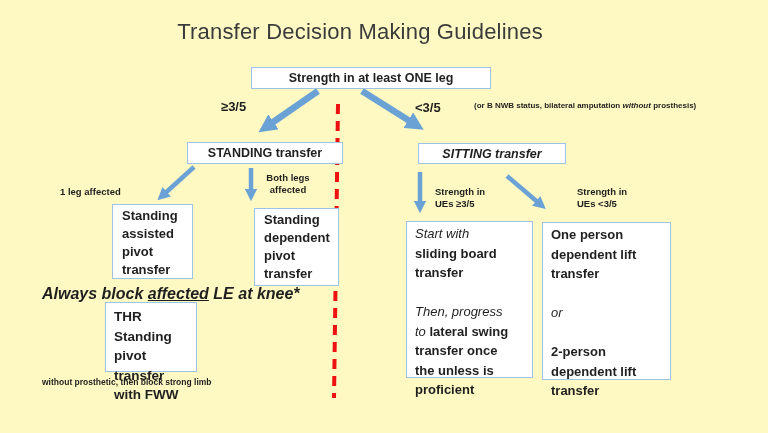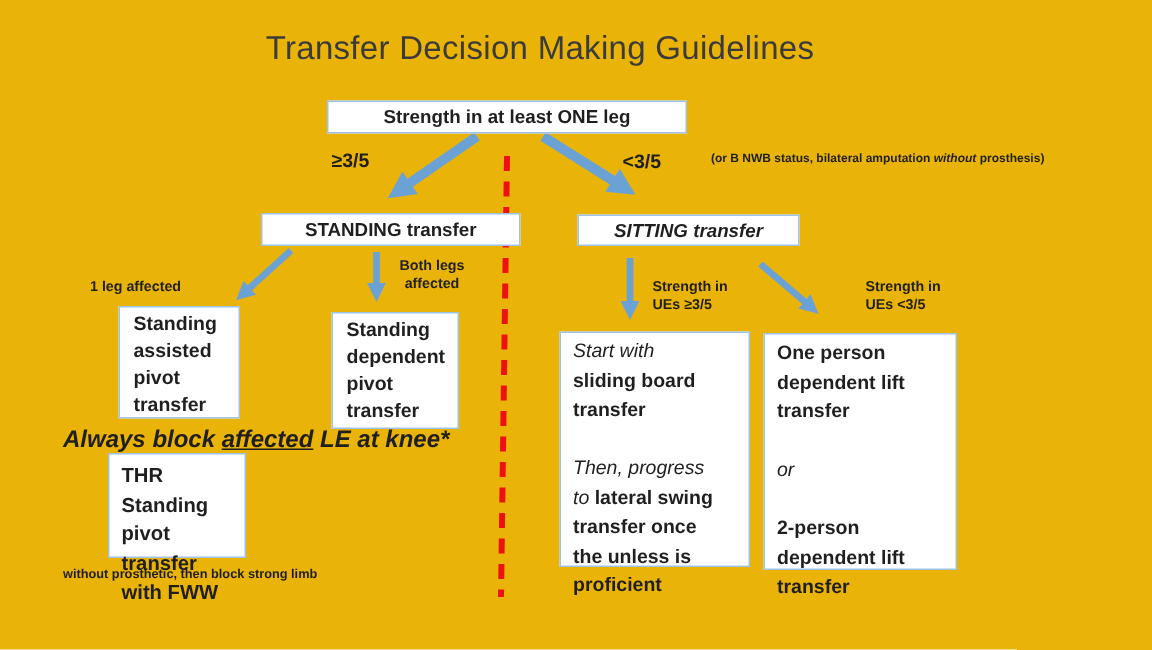--- a/index.html
+++ b/index.html
@@ -1,27 +1,27 @@
 <!DOCTYPE html>
 <html><head>
 <meta charset="utf-8">
 <style>
   html,body { margin:0; padding:0; background:#ffffff; }
   .canvas {
-    position:relative; width:768px; height:433px; background:#eab308;
+    position:relative; width:768px; height:433px; background:#fef9c3;
     font-family:"Liberation Sans", sans-serif; color:#1f1f1f; overflow:hidden;
   }
   .abs { position:absolute; }
   .title {
     left:0; top:19px; width:720px; text-align:center;
     font-size:22px; color:#3b3b3b; letter-spacing:0.2px;
   }
   .node {
     border:1.6px solid #9dc3e6; background:#fff; color:#1f1f1f;
-    font-weight:bold; box-sizing:border-box;
+    font-weight:bold; box-sizing:border-box;margin-left:33px;
   }
   .node.center { display:flex; align-items:center; justify-content:center; }
   .hdr { font-size:12.5px; }
   .bigline { font-size:13px; line-height:18px; padding:2px 0 0 9px; }
   .tallline { font-size:13px; line-height:19.5px; padding:2px 0 0 8px; }
   .cond { font-size:13px; font-weight:bold; }
   .small-lbl { font-size:9.5px; font-weight:bold; line-height:11.5px; }
   .nwb-note { font-size:8px; font-weight:bold; white-space:nowrap; }
   .block-note { font-size:16px; font-style:italic; font-weight:600; white-space:nowrap; }
   .block-note .u { text-decoration:underline; }
@@ -55,21 +55,21 @@
   <div class="abs node center hdr" style="left:218px; top:67px; width:240px; height:22px;">
     <span>Strength in at least ONE leg</span>
   </div>
 
   <div class="abs cond" style="left:221px; top:99px;">≥3/5</div>
   <div class="abs cond" style="left:415px; top:100px;">&lt;3/5</div>
   <div class="abs nwb-note" style="left:474px; top:101px;">
     <span>(or B NWB status, bilateral amputation </span><span class="it" style="font-weight:bold;">without</span><span> prosthesis)</span>
   </div>
 
-  <div class="abs node center hdr" style="left:174px; top:142px; width:173px; height:22px;">
+  <div class="abs node center hdr" style="left:154px; top:142px; width:156px; height:22px;">
     <span>STANDING transfer</span>
   </div>
 
   <div class="abs small-lbl" style="left:60px; top:186px;">1 leg affected</div>
 
   <div class="abs small-lbl" style="left:262px; top:172px; width:52px; text-align:center;">
     <div>Both legs</div>
     <div>affected</div>
   </div>
 

